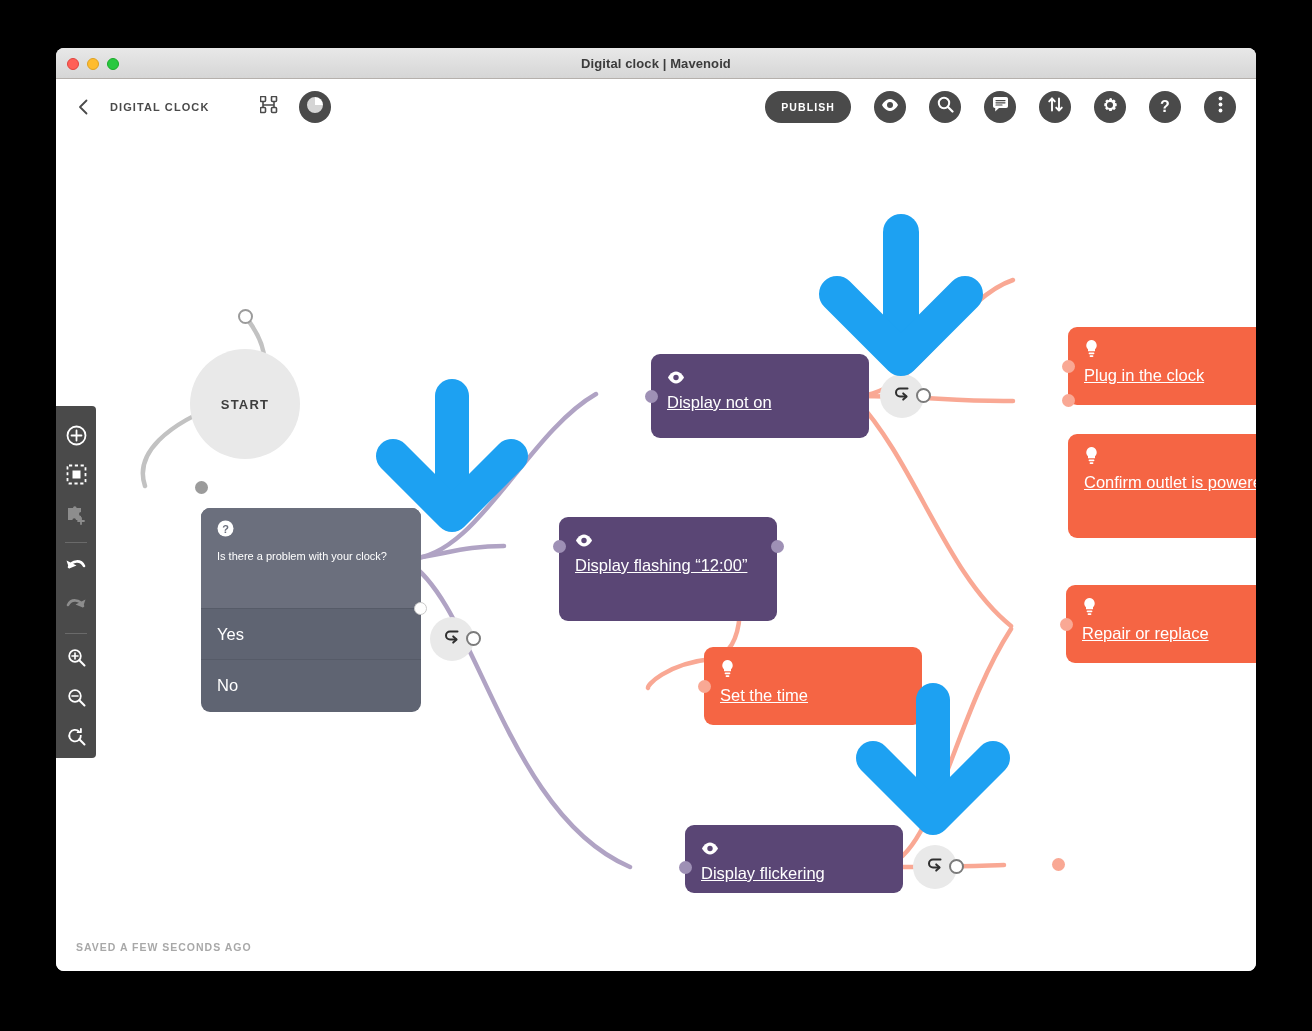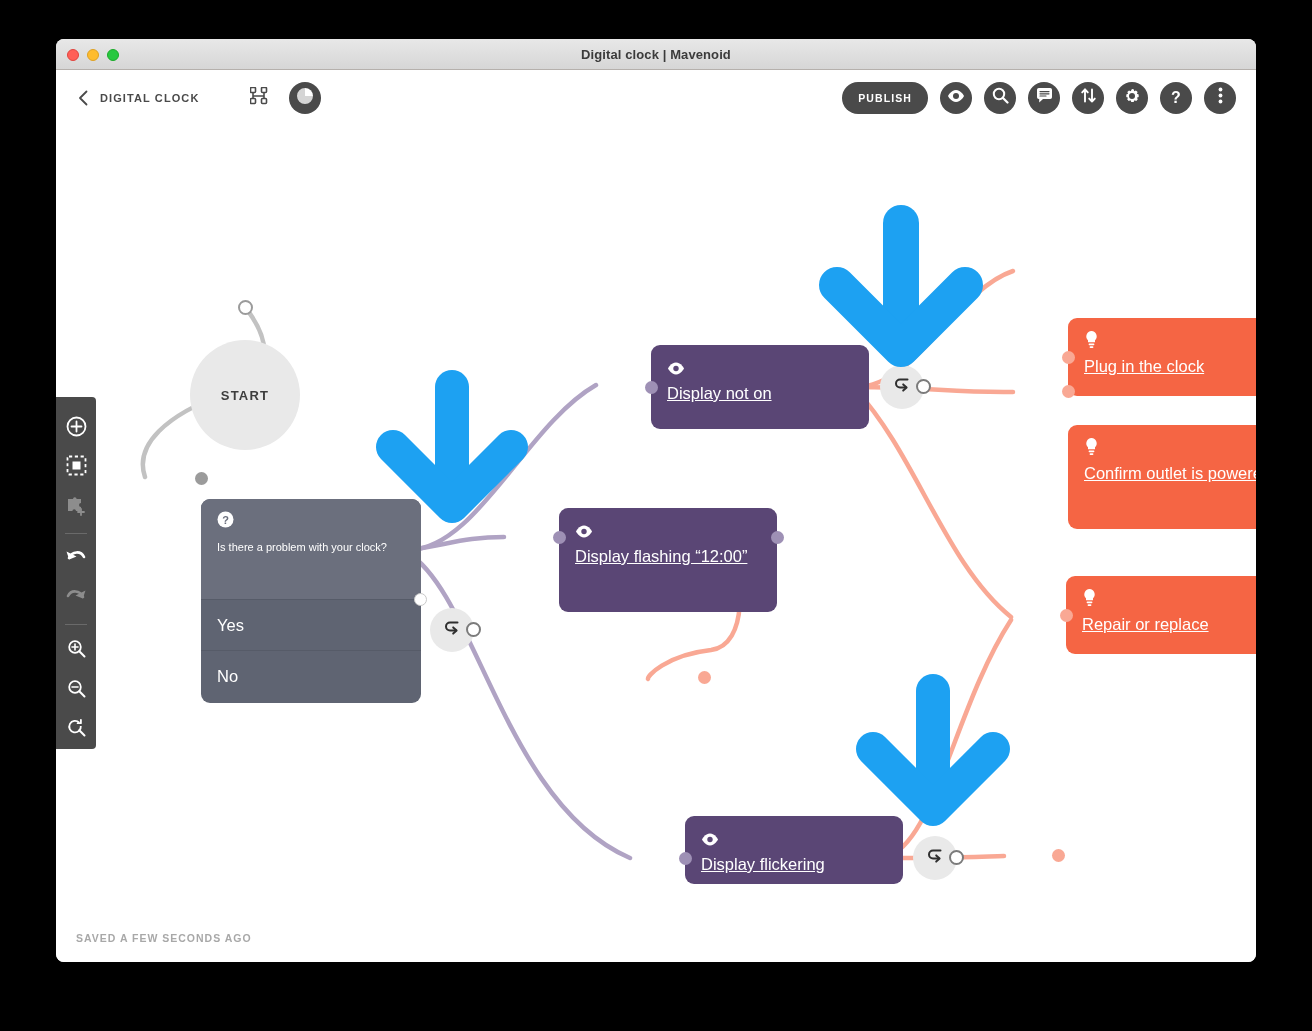--- a/index.html
+++ b/index.html
@@ -8,21 +8,21 @@
     margin: 0; padding: 0;
     width: 1312px; height: 1031px;
     background: #000000;
     font-family: "Liberation Sans", sans-serif;
     overflow: hidden;
   }
 
   
   #window {
     position: absolute;
-    left: 56px; top: 39px;
+    left: 56px; top: 48px;
     width: 1200px; height: 923px;
     border-radius: 8px;
     overflow: hidden;
     background: #ffffff;
     box-shadow: 0 10px 40px rgba(0,0,0,0.55);
   }
 
   
   #titlebar {
     position: relative;
@@ -49,36 +49,36 @@
     background: #ffffff;
     display: flex; align-items: center;
     padding: 0 20px 0 16px;
   }
   #back-arrow {
     width: 22px; height: 22px;
     display: flex; align-items: center; justify-content: center;
     cursor: pointer; color: #4a4a4a;
   }
   #breadcrumb {
-    margin-left: 6px;
+    margin-left: 16px;
     font-size: 11px; font-weight: bold;
     letter-spacing: 1.1px; color: #4a4a4a;
     cursor: pointer;
   }
   #view-tabs { display: flex; align-items: center; gap: 14px; margin-left: 44px; }
   .view-tab {
     width: 32px; height: 32px; border-radius: 50%;
     display: flex; align-items: center; justify-content: center;
     cursor: pointer;
   }
   .view-tab.active { background: #4a4a4a; }
 
   #header-actions {
     margin-left: auto;
-    display: flex; align-items: center; gap: 12px;
+    display: flex; align-items: center; gap: 23px;
   }
   #publish-btn {
     height: 32px; padding: 0 16px;
     border-radius: 16px; border: none;
     background: #4a4a4a; color: #ffffff;
     font-family: "Liberation Sans", sans-serif;
     font-size: 10.5px; font-weight: bold; letter-spacing: 1.1px;
     cursor: pointer;
   }
   .round-btn {
@@ -551,20 +551,30 @@
         <svg width="15" height="19" viewBox="0 0 15 19">
           <path d="M7.5 1 A5.4 5.4 0 0 0 4 10.3 V12.3 H11 V10.3 A5.4 5.4 0 0 0 7.5 1 Z" fill="#ffffff"></path>
           <rect x="4.6" y="13.6" width="5.8" height="1.7" rx="0.8" fill="#ffffff"></rect>
           <rect x="5.6" y="16.3" width="3.8" height="1.7" rx="0.8" fill="#ffffff"></rect>
         </svg>
       </span>
       <div class="node-label">Repair or replace</div>
     </div>
     <div class="port orange" style="left:1004px;top:484px;"></div>
 
+    <div class="node node-orange" style="left:648px;top:513px;width:218px;height:78px;">
+      <span class="node-icon">
+        <svg width="15" height="19" viewBox="0 0 15 19">
+          <path d="M7.5 1 A5.4 5.4 0 0 0 4 10.3 V12.3 H11 V10.3 A5.4 5.4 0 0 0 7.5 1 Z" fill="#ffffff"></path>
+          <rect x="4.6" y="13.6" width="5.8" height="1.7" rx="0.8" fill="#ffffff"></rect>
+          <rect x="5.6" y="16.3" width="3.8" height="1.7" rx="0.8" fill="#ffffff"></rect>
+        </svg>
+      </span>
+      <div class="node-label">Set the time</div>
+    </div>
     <div class="port orange" style="left:642px;top:546px;"></div>
 
     <div class="port orange" style="left:996px;top:724px;"></div>
 
     <svg class="blue-arrow" style="left:319px;top:244px;" width="160" height="180" viewBox="0 0 160 180">
       <path d="M77 18 L77 112" stroke="#1da1f2" stroke-width="34" stroke-linecap="round"></path>
       <path d="M18 78 L77 137 L136 78" stroke="#1da1f2" stroke-width="34" fill="none" stroke-linecap="round" stroke-linejoin="round"></path>
     </svg>
 
     <svg class="blue-arrow" style="left:761px;top:78px;" width="172" height="186" viewBox="0 0 172 186">

